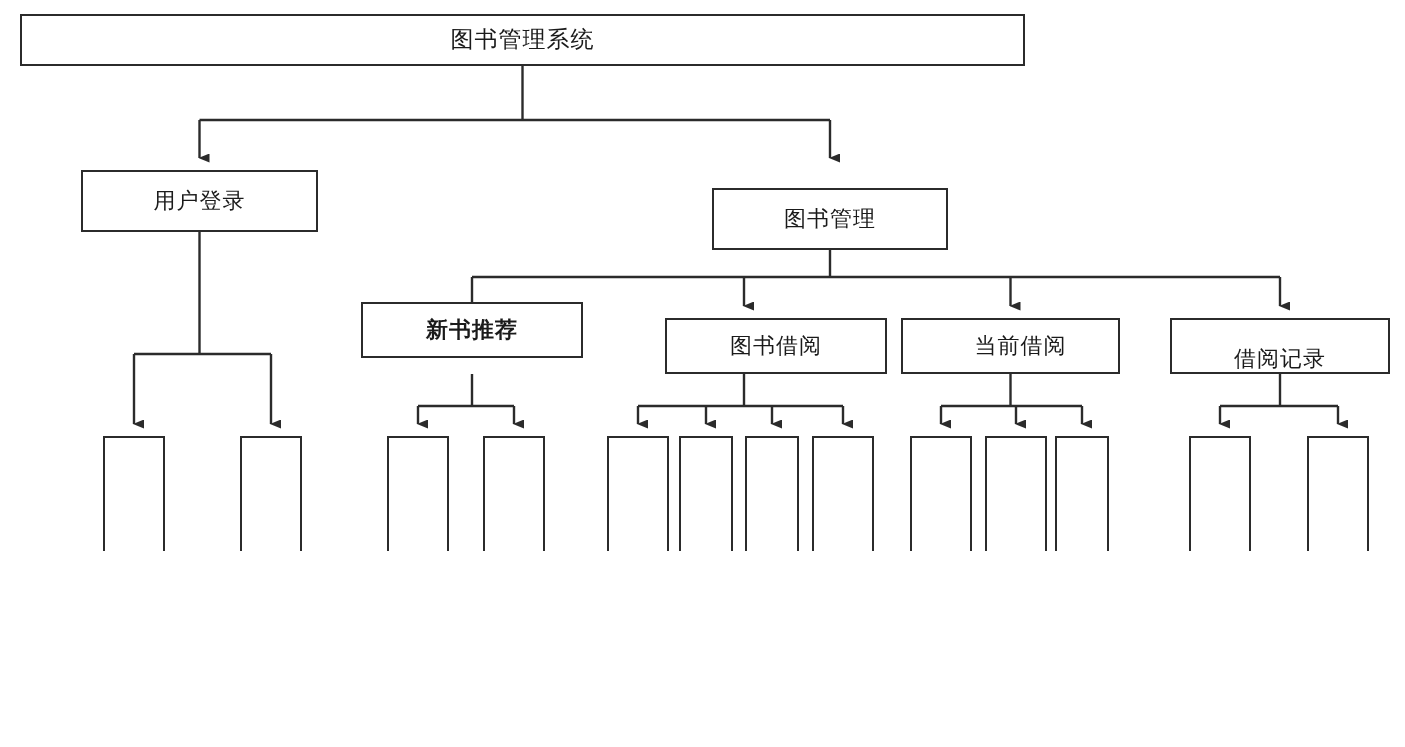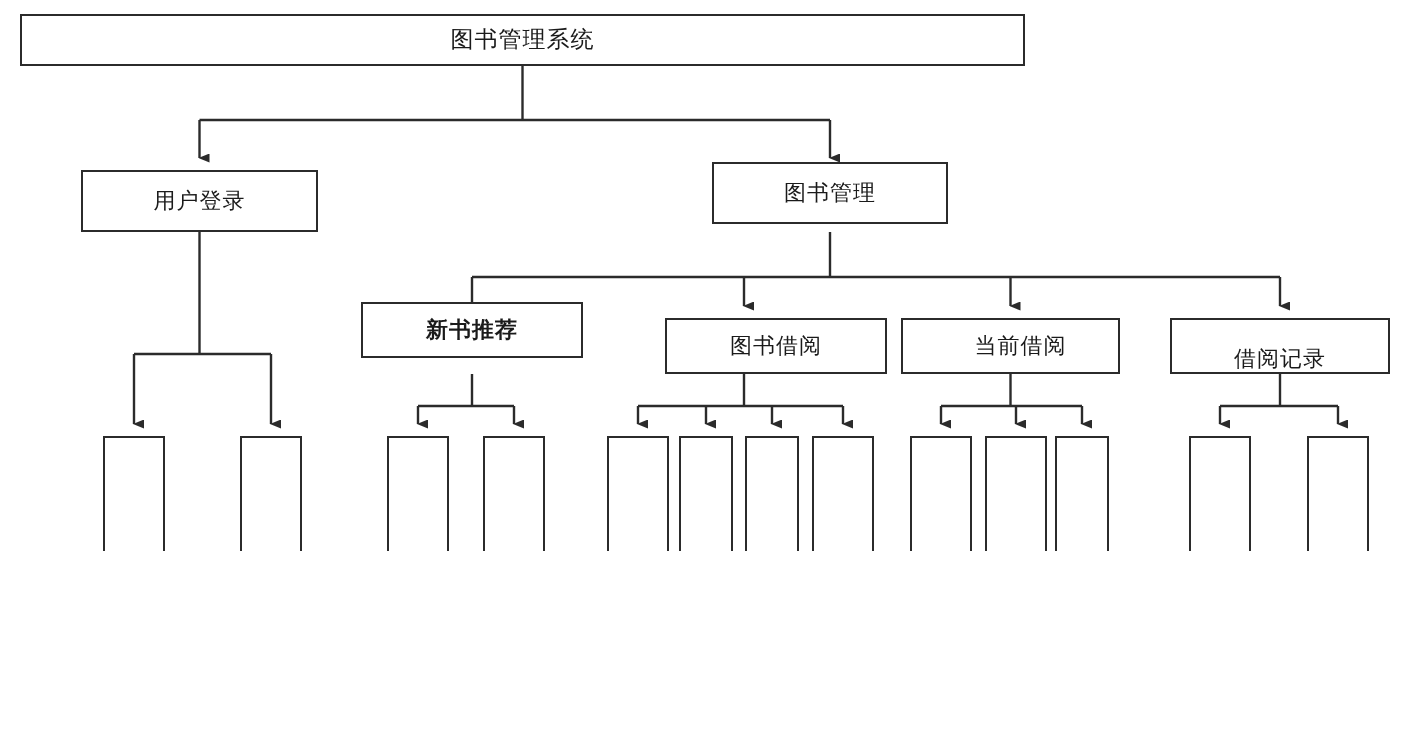--- a/index.html
+++ b/index.html
@@ -116,21 +116,21 @@
       </g>
   </svg>
 
   <div id="nodes-layer">
       <div class="node horiz root" style="left: 20px; top: 14px; width: 1005px; height: 52px;">
         <span>图书管理系统</span>
       </div>
       <div class="node horiz" style="left: 81px; top: 170px; width: 237px; height: 62px;">
         <span>用户登录</span>
       </div>
-      <div class="node horiz" style="left: 712px; top: 162px; width: 236px; height: 62px;">
+      <div class="node horiz" style="left: 712px; top: 188px; width: 236px; height: 62px;">
         <span>图书管理</span>
       </div>
       <div class="node horiz" style="left: 361px; top: 302px; width: 222px; height: 56px; font-weight: bold;">
         <span>新书推荐</span>
       </div>
       <div class="node horiz" style="left: 633px; top: 318px; width: 222px; height: 56px; margin-left: 32px;">
         <span>图书借阅</span>
       </div>
       <div class="node horiz" style="left: 901px; top: 318px; width: 219px; height: 56px; padding-left: 20px;">
         <span>当前借阅</span>

